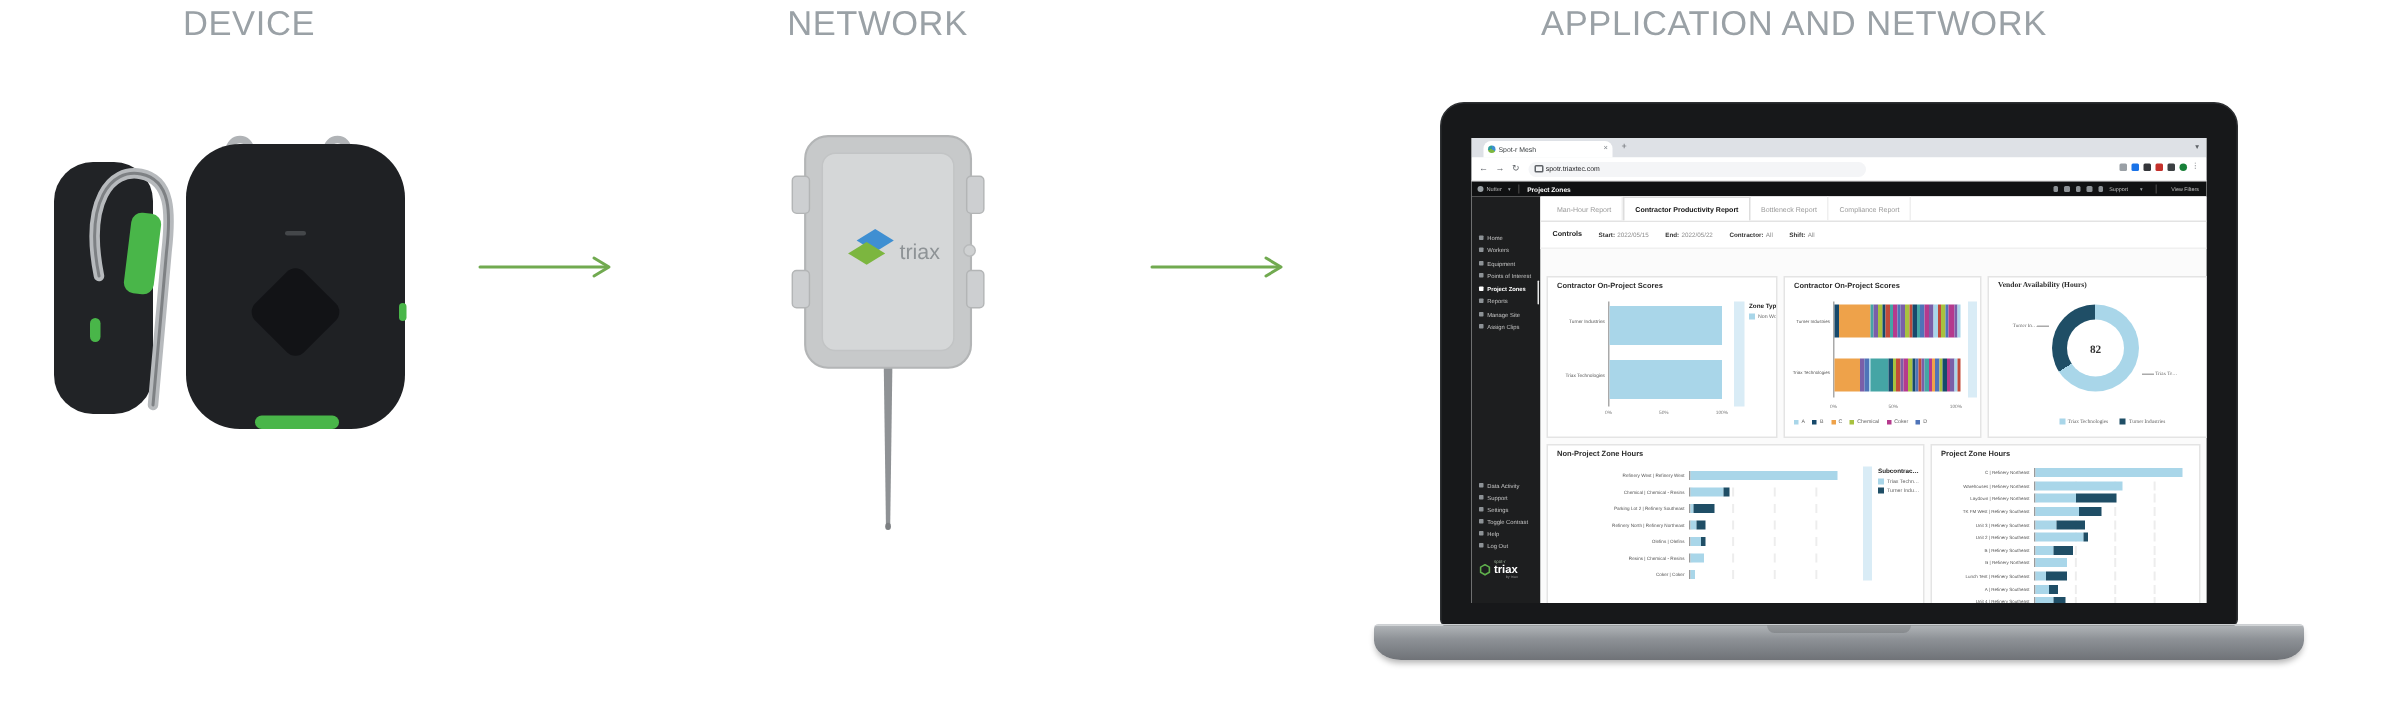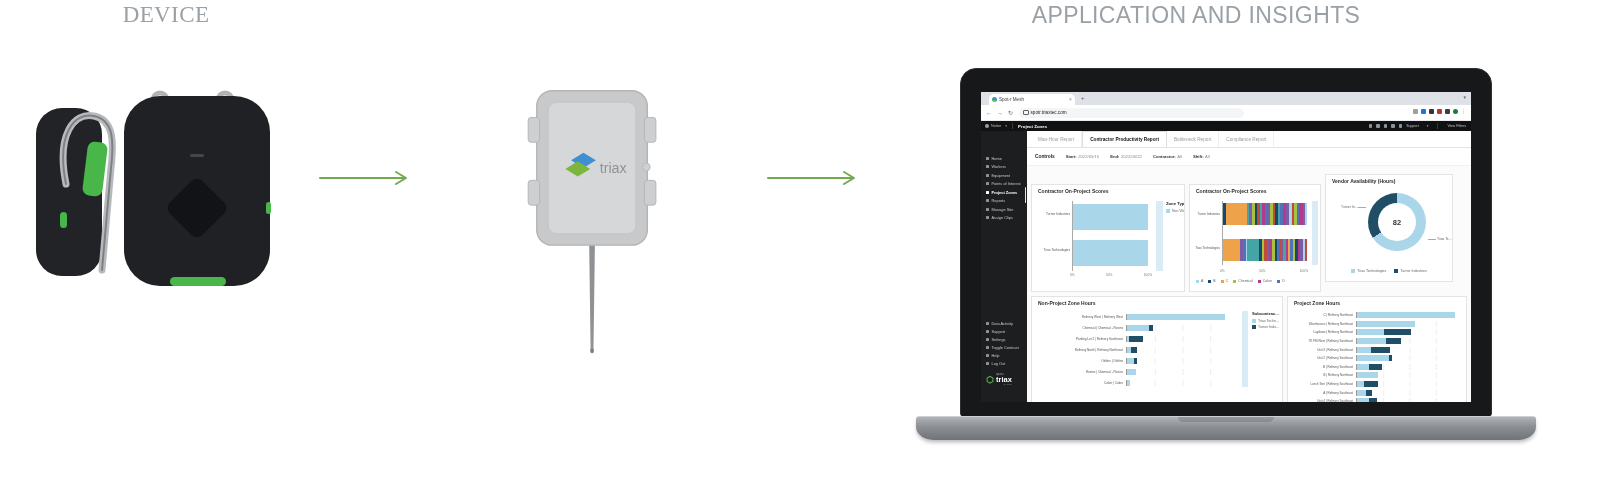--- a/index.html
+++ b/index.html
@@ -1,21 +1,21 @@
 <!DOCTYPE html>
 <html><head>
 <meta charset="utf-8">
 <style>
   html,body{margin:0;padding:0;background:#fff;}
   .canvas{position:relative;width:1600px;height:482px;background:#fff;overflow:hidden;
           font-family:"Liberation Sans",sans-serif;}
   
   .sect{position:absolute;top:2px;text-align:center;font-size:23px;color:#9aa1a6;
         letter-spacing:.4px;font-weight:400;}
-  .sect.dev{left:0;width:332px;font-family:Liberation Serif, serif;}
+  .sect.dev{left:0;width:332px;}
   .sect.net{left:420px;width:330px;}
   .sect.app{left:950px;width:492px;}
   
   .arrow{position:absolute;}
   
   .bezel{position:absolute;left:960px;top:68px;width:532px;height:350px;background:#17181a;
          border:1px solid #2e3033;border-radius:16px 16px 5px 5px;box-sizing:border-box;}
   .screen{position:absolute;left:20px;top:23px;width:490px;height:310px;background:#fff;overflow:hidden;}
   .base{position:absolute;left:916px;top:416px;width:620px;height:23px;
         background:linear-gradient(180deg,#b0b4b8 0%,#8d9196 40%,#6f7277 100%);
@@ -120,21 +120,22 @@
   .rtrack{flex:1;height:6px;display:flex;border-left:1px solid #9a9a9a;
           background-image:linear-gradient(90deg,#ededed 1px,transparent 1px);background-size:25% 100%;}
   .seg{height:100%;}
 </style>
 </head>
 <body>
 
 <div class="canvas">
 
   <div class="sect dev">DEVICE</div>
-  <div class="sect app">APPLICATION AND INSIGHTS</div>
+  <div class="sect net">NETWORK</div>
+  <div class="sect app">APPLICATION AND NETWORK</div>
 
   <svg class="arrow" style="left:22px;top:56px;" width="250" height="230" viewBox="0 0 250 230">
     <g>
       <rect x="14" y="52" width="66" height="168" rx="26" fill="#212326"></rect>
       <path d="M 44 128 C 34 78, 52 56, 72 60 C 92 64, 92 86, 89 112 L 80 214" stroke="#b7babd" stroke-width="7" fill="none" stroke-linecap="round"></path>
       <path d="M 44 128 C 34 78, 52 56, 72 60 C 92 64, 92 86, 89 112 L 80 214" stroke="#7e8184" stroke-width="2" fill="none" stroke-linecap="round"></path>
       <rect x="63" y="86" width="20" height="54" rx="7" fill="#49b649" transform="rotate(7 73 113)"></rect>
       <rect x="38" y="156" width="7" height="16" rx="3.5" fill="#49b649"></rect>
     </g>
     <g>
@@ -448,21 +449,21 @@
                 <span class="lgsq" style="background: rgb(181, 58, 141); width: 3px; height: 3px;"></span>
                 <span class="lgtext">Coker</span>
               </span>
               <span class="lgitem">
                 <span class="lgsq" style="background: rgb(79, 116, 184); width: 3px; height: 3px;"></span>
                 <span class="lgtext">D</span>
               </span>
             </div>
         </div>
 
-        <div class="card" style="left:298px;top:43px;width:128px;height:108px;">
+        <div class="card" style="left:298px;top:53px;width:166px;height:108px;font-family:Liberation Serif, serif;">
           <div class="ctitle">Vendor Availability (Hours)</div>
           <div class="donut" id="donut" style="left: 42px; top: 18px; width: 58px; height: 58px; background: conic-gradient(from 237deg, rgb(31, 78, 102) 0deg, rgb(31, 78, 102) 122.4deg, rgb(169, 214, 233) 122.4deg, rgb(169, 214, 233) 360deg);">
             <div class="dhole" style="left:10px;top:10px;width:38px;height:38px;">82</div>
           </div>
           <div class="callout" style="left:2px;top:30px;width:38px;text-align:right;">
             <span>Turner In…</span><span class="cline"></span>
           </div>
           <div class="callout" style="left:102px;top:62px;">
             <span class="cline"></span> <span>Triax Te…</span>
           </div>

